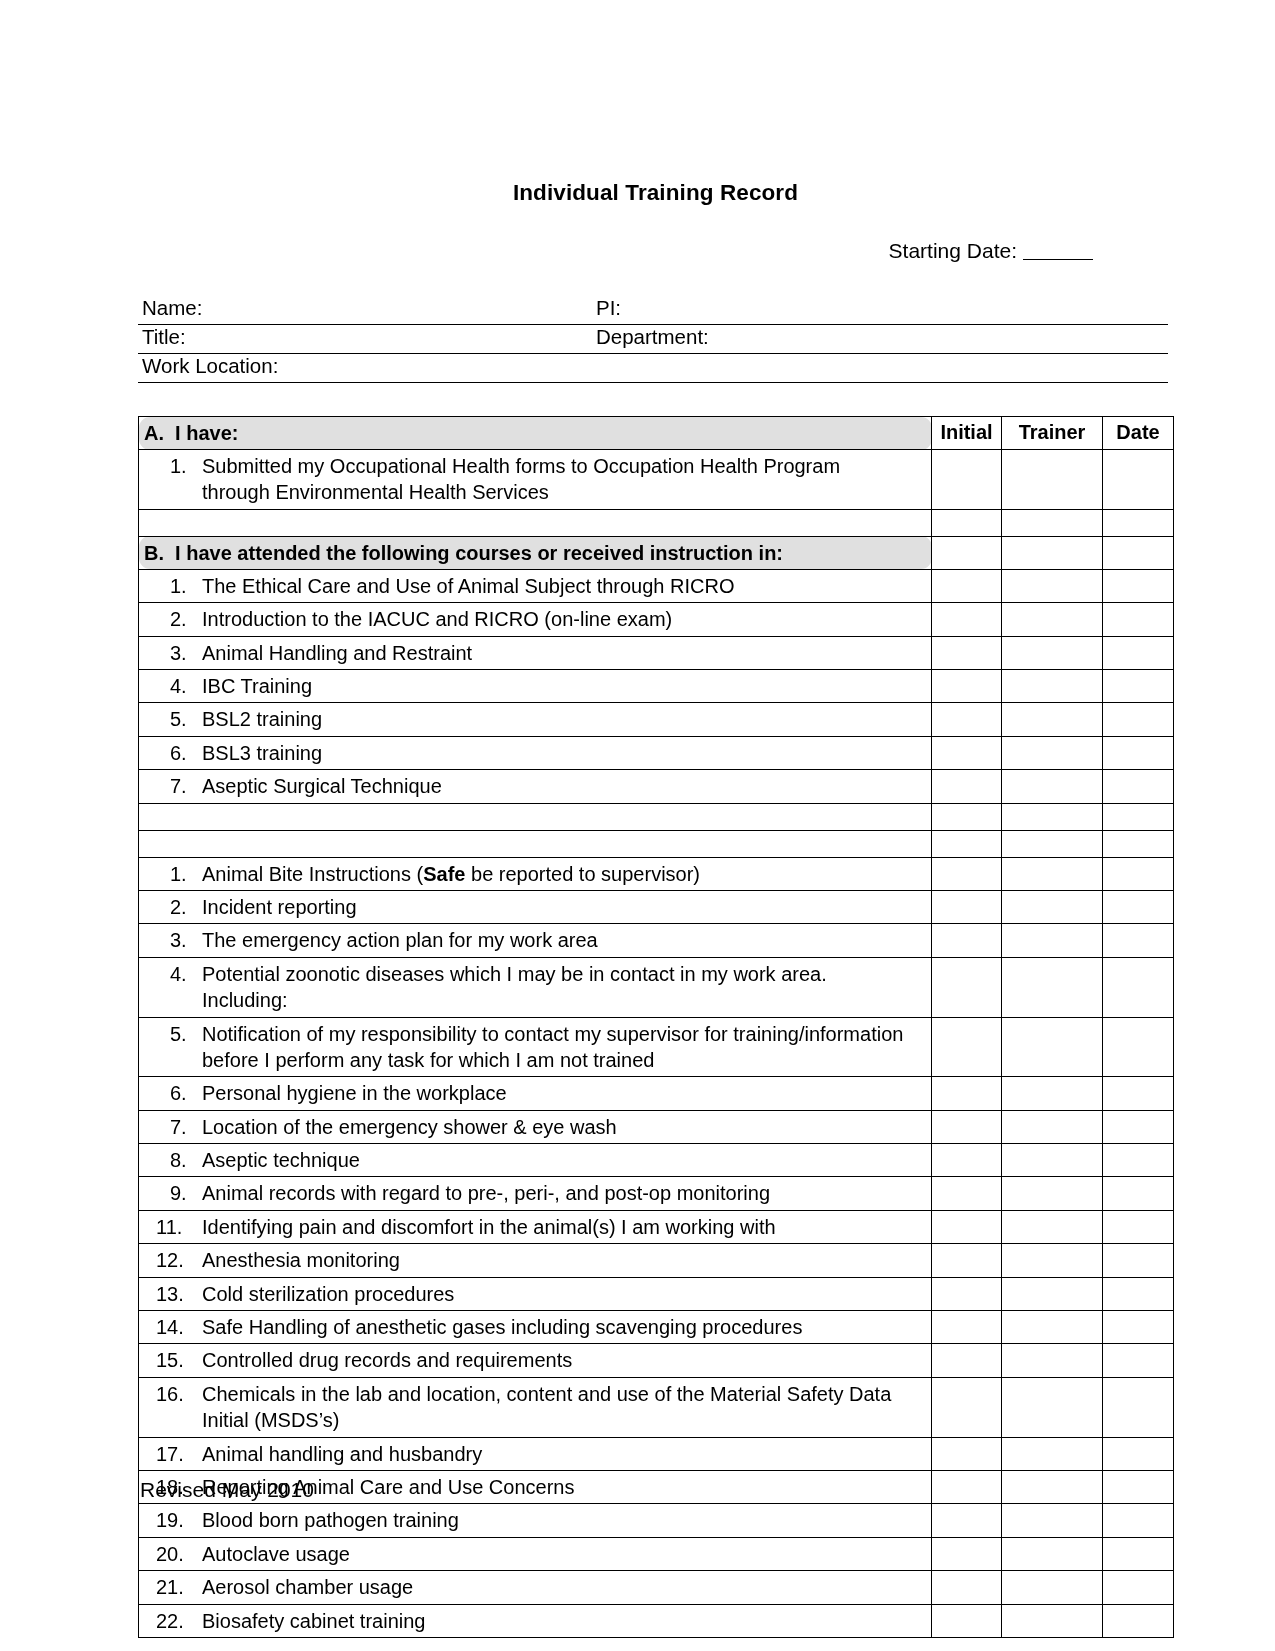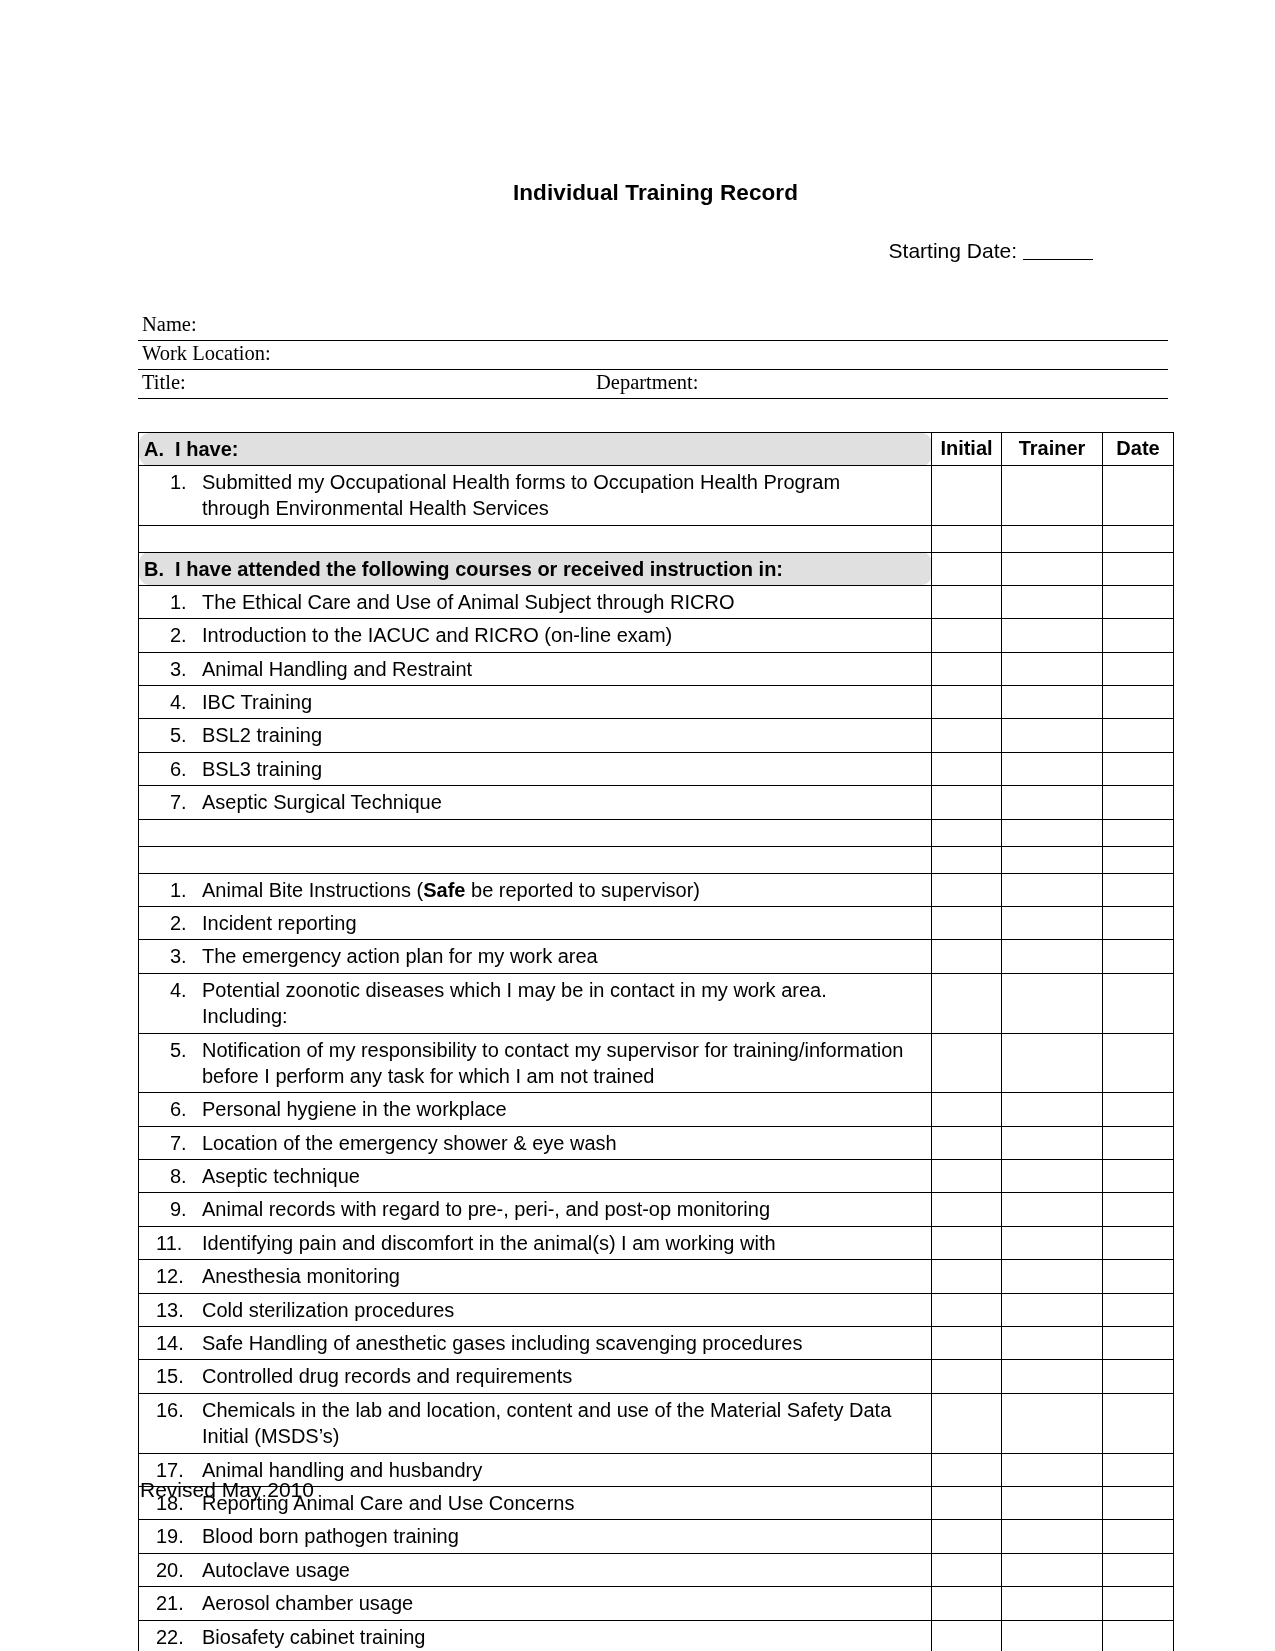--- a/index.html
+++ b/index.html
@@ -54,23 +54,22 @@
     display: inline-block;
     width: 70px;
     border-bottom: 1.6px solid #000;
     vertical-align: -2px;
     margin-left: 6px;
     height: 17px;
   }
 
   
   .id-block {
-    margin-top: 49px;
+    margin-top: 33px;
     width: 1030px;
-    font-family: Liberation Serif, serif;
   }
   .id-row {
     display: flex;
     border-bottom: 1.6px solid #000;
     height: 28px;
     align-items: flex-start;
     font-size: 20.5px;
     line-height: 1.2;
   }
   .id-cell-left { width: 458px; padding-left: 4px; box-sizing: border-box; }
@@ -159,28 +158,29 @@
 
     <div class="doc-title">Individual Training Record</div>
 
     <div class="starting-date-row">
       <span class="starting-date-label">Starting Date:</span><span class="starting-date-blank"></span>
     </div>
 
     <div class="id-block">
       <div class="id-row">
         <div class="id-cell-left">Name:</div>
+        <div class="id-cell-right">PI:</div>
+      </div>
+      <div class="id-row">
+        <div class="id-cell-left">Title:</div>
+        <div class="id-cell-right">Department:</div>
       </div>
       <div class="id-row">
         <div class="id-cell-left">Work Location:</div>
         <div class="id-cell-right"></div>
-      </div>
-      <div class="id-row">
-        <div class="id-cell-left">Title:</div>
-        <div class="id-cell-right">Department:</div>
       </div>
     </div>
 
     <table class="chk-table">
       <colgroup>
         <col class="col-item">
         <col class="col-initial">
         <col class="col-trainer">
         <col class="col-date">
       </colgroup>

